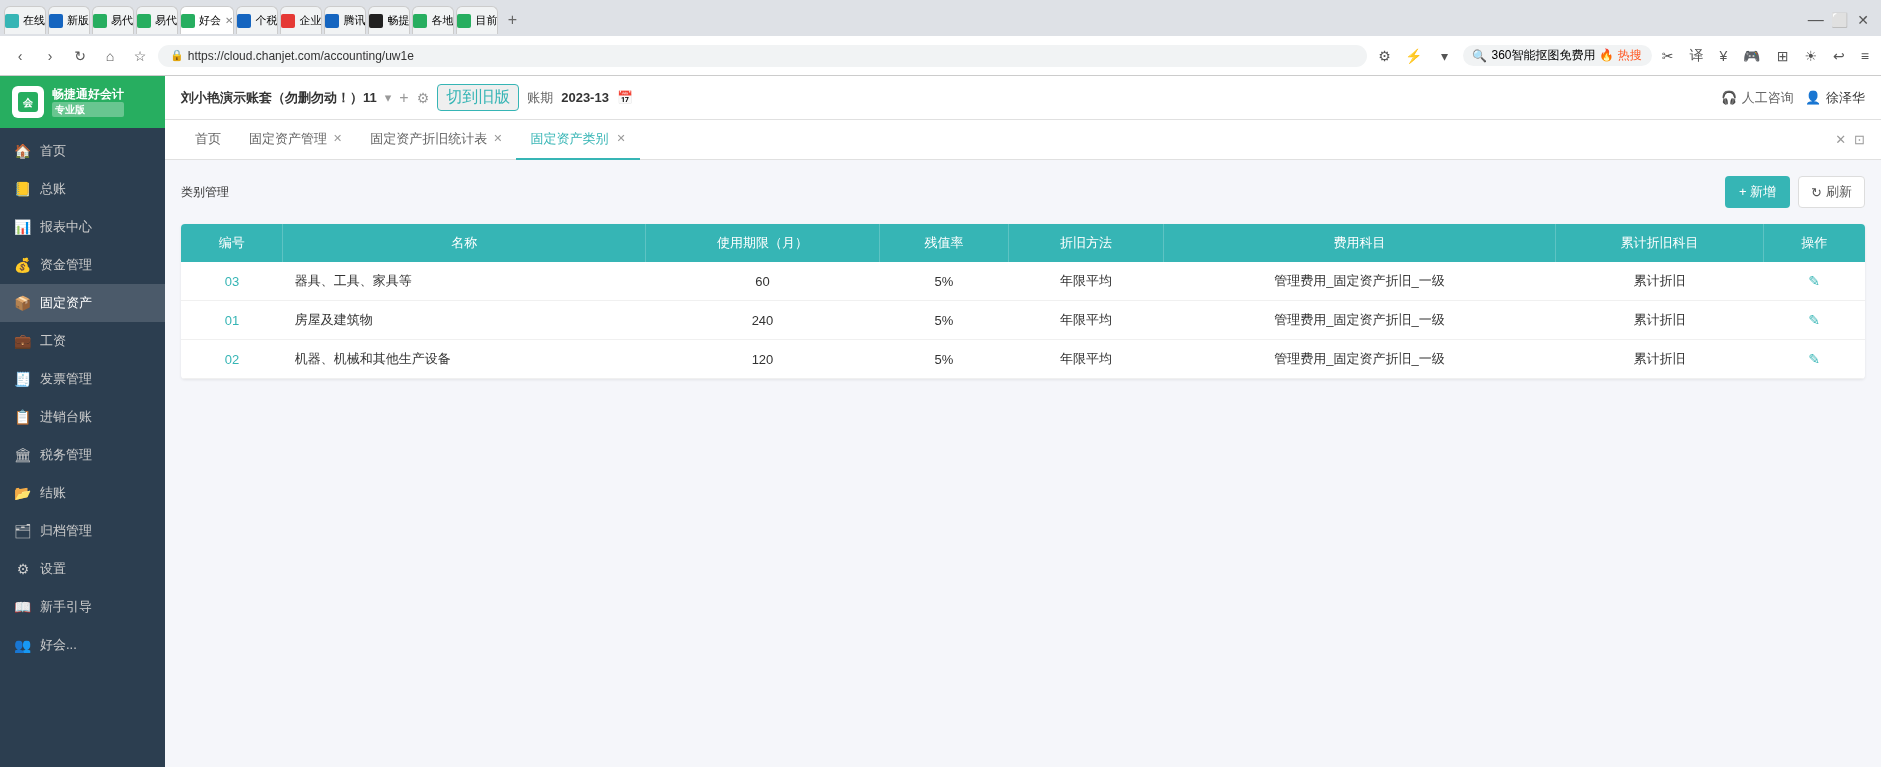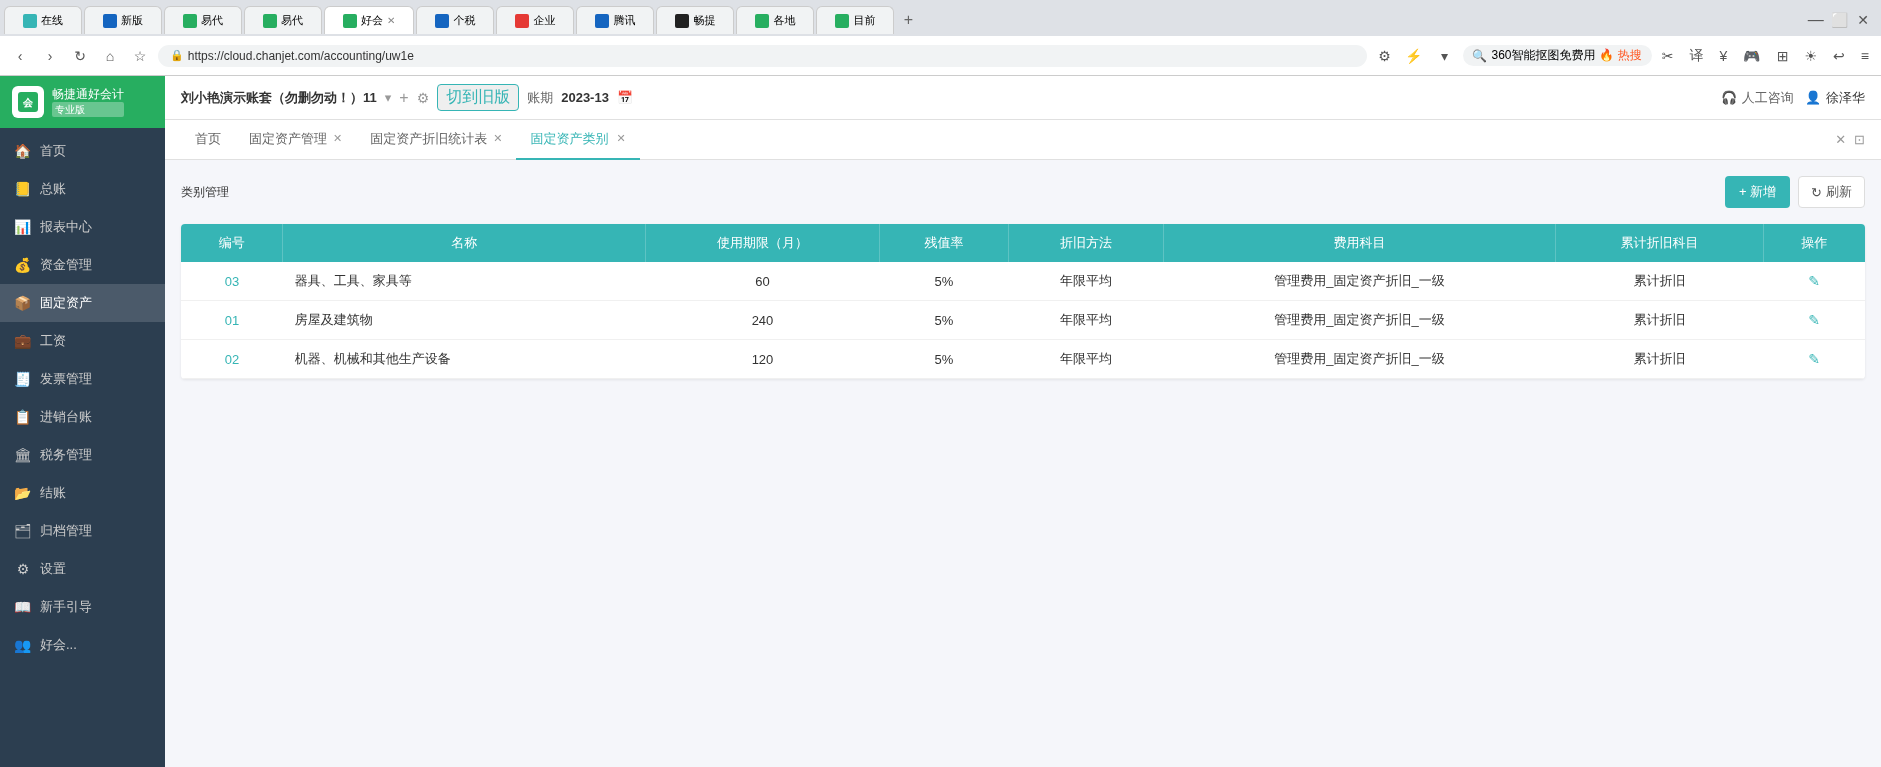--- a/index.html
+++ b/index.html
@@ -1,42 +1,42 @@
 <!DOCTYPE html>
 <html><head>
   <meta charset="utf-8">
   <style>
     * { box-sizing: border-box; margin: 0; padding: 0; }
     body { font-family: 'Microsoft YaHei', Arial, sans-serif; font-size: 13px; background: #f0f2f5; overflow: hidden; }
 
     
     .browser-chrome { background: #dee1e6; width: 100%; }
     .tab-bar { display: flex; align-items: center; background: #dee1e6; padding: 4px 4px 0; height: 36px; overflow: hidden; }
-    .browser-tab { display: flex; align-items: center; padding: 4px 18px; border-radius: 6px 6px 0 0; background: #f1f3f4; font-size: 11px; max-width: 140px; white-space: nowrap; overflow: hidden; margin-right: 2px; height: 28px; border: 1px solid #ccc; border-bottom: none; cursor: pointer; }
+    .browser-tab { display: flex; align-items: center; padding: 4px 0; border-radius: 6px 6px 0 0; background: #f1f3f4; font-size: 11px; max-width: 140px; white-space: nowrap; overflow: hidden; margin-right: 2px; height: 28px; border: 1px solid #ccc; border-bottom: none; cursor: pointer; }
     .browser-tab.active { background: #fff; }
     .browser-tab .tab-icon { width: 14px; height: 14px; margin-right: 4px; border-radius: 2px; flex-shrink: 0; display: inline-block; }
     .browser-tab .tab-close { margin-left: 4px; font-size: 10px; color: #888; cursor: pointer; }
     .tab-add { width: 24px; height: 24px; display: flex; align-items: center; justify-content: center; cursor: pointer; font-size: 16px; color: #666; }
 
     .address-bar { display: flex; align-items: center; background: #fff; padding: 4px 8px; height: 40px; border-bottom: 1px solid #ccc; gap: 6px; }
     .nav-btn { width: 24px; height: 24px; display: flex; align-items: center; justify-content: center; cursor: pointer; color: #555; font-size: 14px; border-radius: 50%; }
     .url-box { flex: 1; background: #f1f3f4; border-radius: 16px; padding: 4px 12px; font-size: 12px; color: #333; display: flex; align-items: center; }
     .url-lock { color: #0a7; margin-right: 4px; font-size: 11px; }
     .search-box { display: flex; align-items: center; background: #f1f3f4; border-radius: 16px; padding: 2px 10px; font-size: 12px; gap: 4px; }
     .toolbar-icons { display: flex; align-items: center; gap: 8px; }
     .toolbar-icon { font-size: 14px; color: #555; cursor: pointer; padding: 2px 4px; }
 
     
     .app-container { display: flex; height: calc(767px - 76px); }
 
     
     .sidebar { width: 165px; background: #2c3e50; color: #fff; display: flex; flex-direction: column; flex-shrink: 0; overflow: hidden; }
     .sidebar-logo { background: #27ae60; padding: 10px 12px; display: flex; align-items: center; gap: 8px; cursor: pointer; }
     .sidebar-logo-icon { width: 32px; height: 32px; background: #fff; border-radius: 6px; display: flex; align-items: center; justify-content: center; }
-    .sidebar-logo-text { font-size: 12px; color: #fff; line-height: 1.3; }
+    .sidebar-logo-text { font-size: 12px; color: #fff; line-height: 1.3; font-weight: bold; }
     .sidebar-logo-text span { display: block; }
     .sidebar-logo-badge { font-size: 10px; background: rgba(255,255,255,0.3); border-radius: 2px; padding: 1px 3px; }
     .sidebar-nav { flex: 1; overflow-y: auto; padding: 4px 0; }
     .sidebar-item { display: flex; align-items: center; padding: 10px 14px; cursor: pointer; color: #ccc; font-size: 13px; gap: 8px; }
     .sidebar-item.active { background: rgba(255,255,255,0.15); color: #fff; }
     .sidebar-item-icon { font-size: 14px; width: 18px; text-align: center; }
 
     
     .main-content { flex: 1; display: flex; flex-direction: column; background: #f5f6fa; overflow: hidden; }
 

